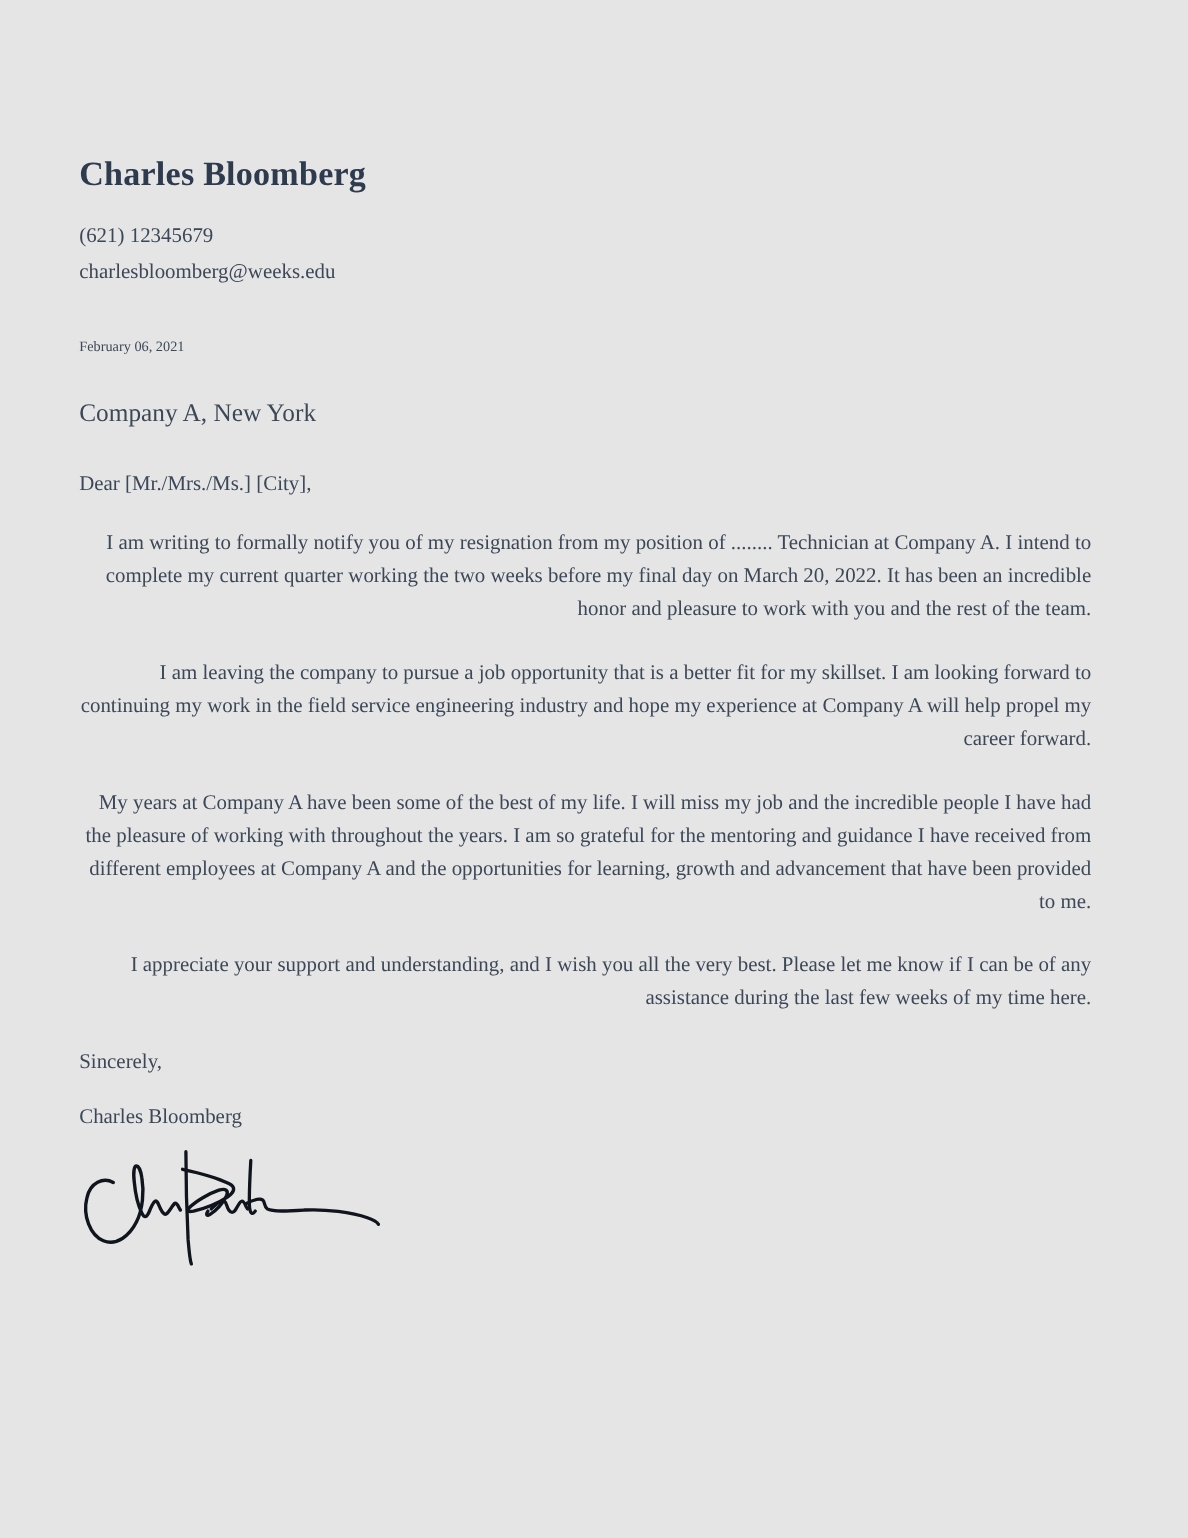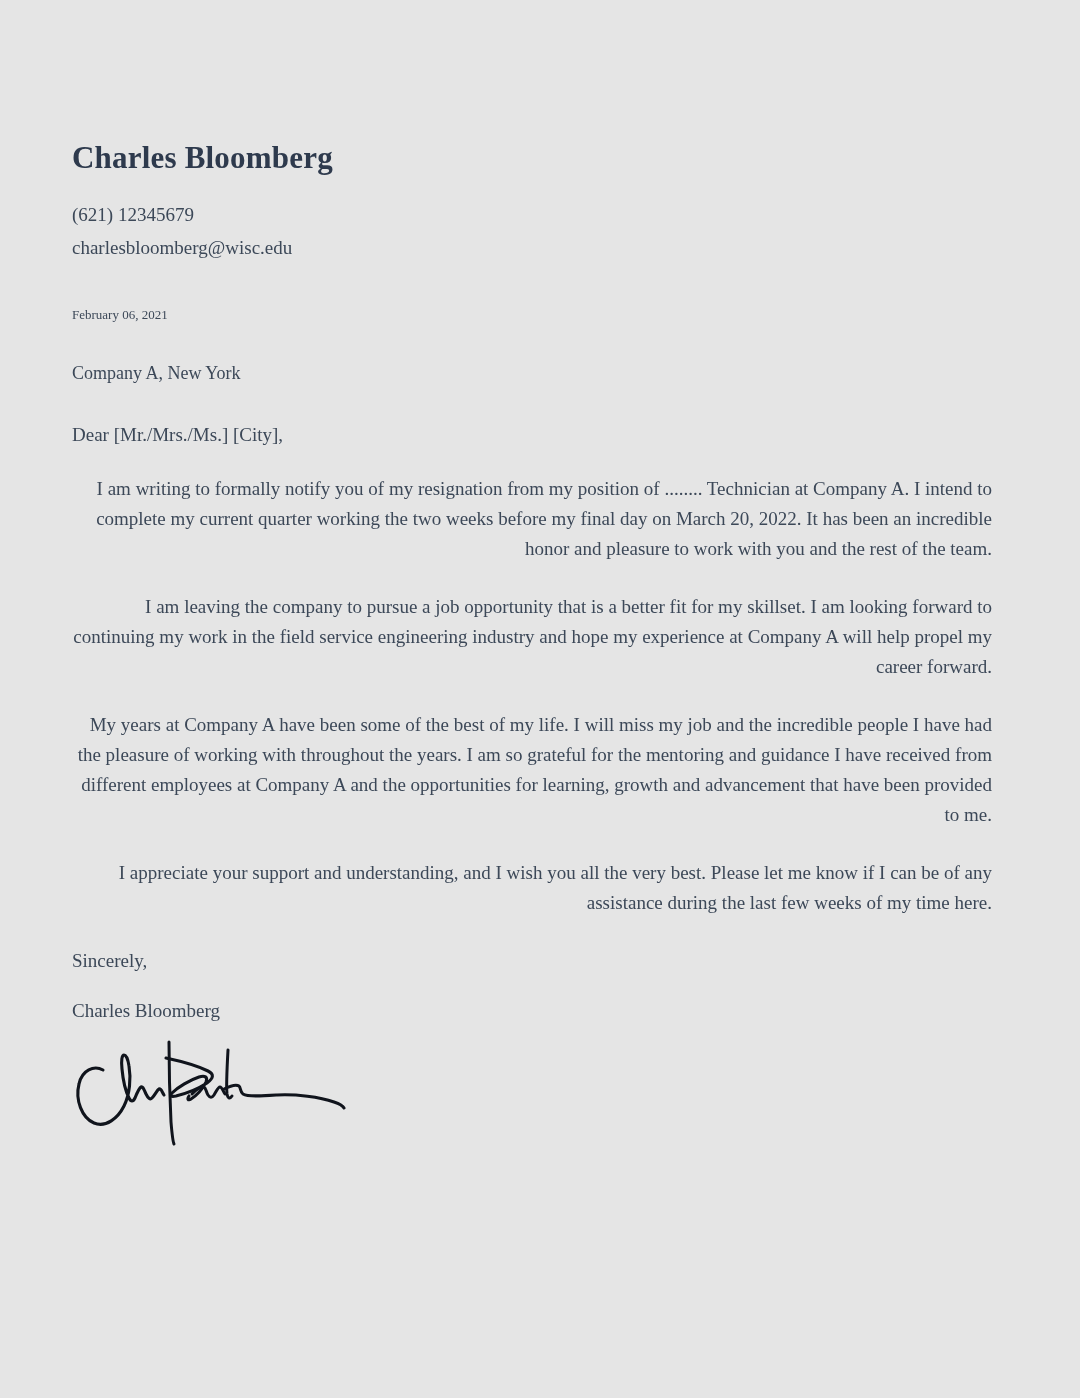--- a/index.html
+++ b/index.html
@@ -41,21 +41,21 @@
     line-height: 1.78;
     margin: 0;
     white-space: nowrap;
   }
   .date-line {
     font-size: 13px;
     color: #3c4858;
     margin: 42px 0 0 0;
   }
   .recipient-line {
-    font-size: 18px;
+    font-size: 23px;
     color: #3c4858;
     margin: 40px 0 0 0;
   }
   .salutation-line {
     font-size: 19px;
     color: #3c4858;
     margin: 40px 0 0 0;
   }
   .body-para {
     font-size: 19px;
@@ -90,21 +90,21 @@
 <body>
 
 <div class="page">
   <div class="content">
 
     <h1 class="letter-title">Charles Bloomberg</h1>
 
 
     <p class="contact-line">(621) 12345679</p>
 
-    <p class="contact-line">charlesbloomberg@wisc.edu</p>
+    <p class="contact-line">charlesbloomberg@weeks.edu</p>
 
     <p class="date-line">February 06, 2021</p>
 
     <p class="recipient-line">Company A, New York</p>
 
     <p class="salutation-line">Dear [Mr./Mrs./Ms.] [City],</p>
 
     <p class="body-para">I am writing to formally notify you of my resignation from my position of ........ Technician at Company A. I intend to complete my current quarter working the two weeks before my final day on March 20, 2022. It has been an incredible honor and pleasure to work with you and the rest of the team.</p>
 
     <p class="body-para">I am leaving the company to pursue a job opportunity that is a better fit for my skillset. I am looking forward to continuing my work in the field service engineering industry and hope my experience at Company A will help propel my career forward.</p>

